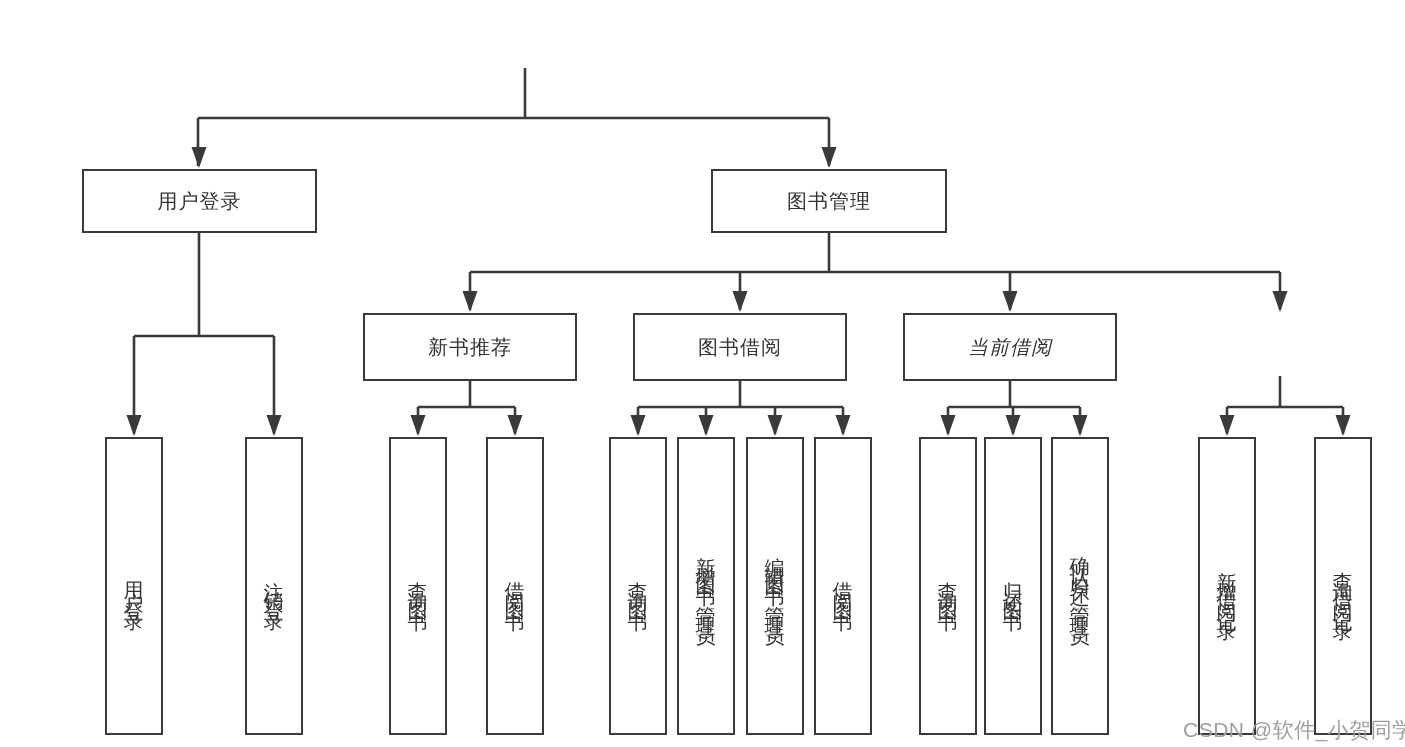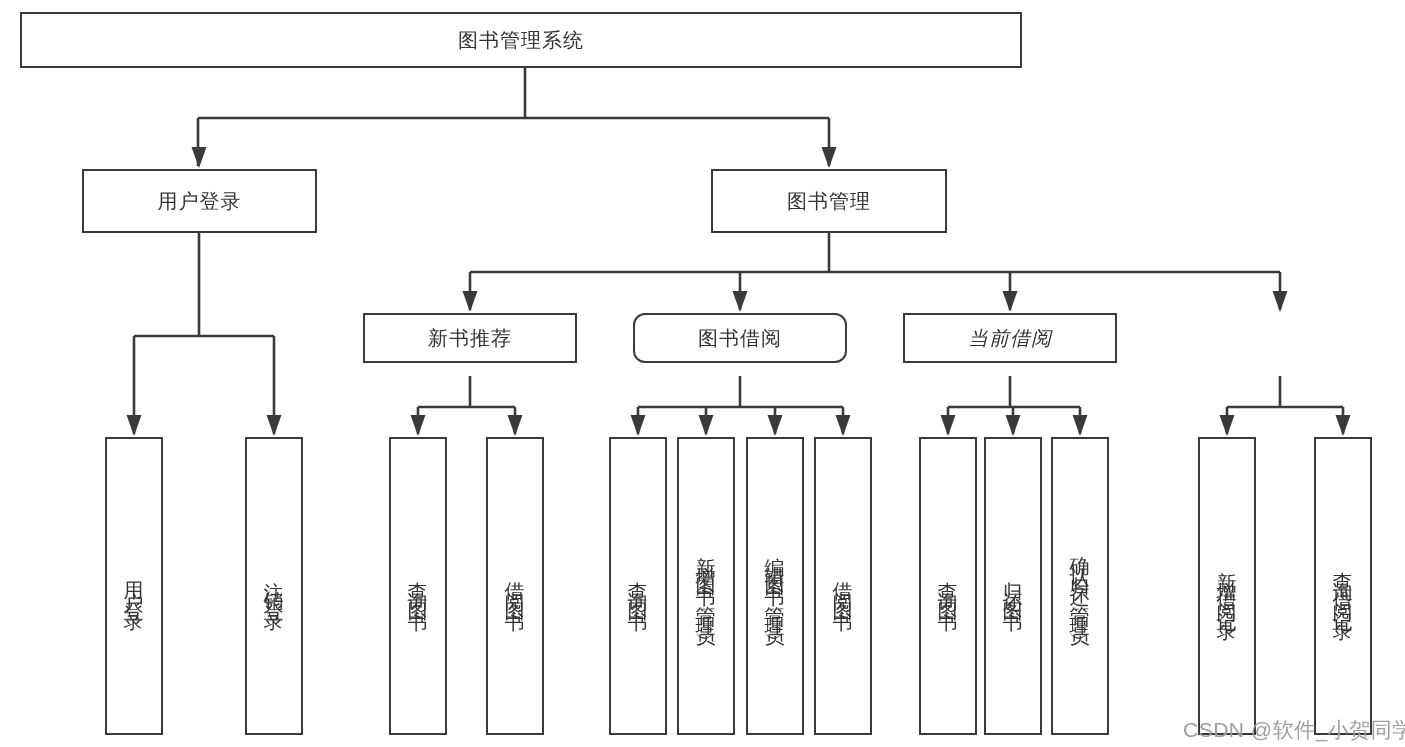--- a/index.html
+++ b/index.html
@@ -38,23 +38,23 @@
   }
   .leaf {
     writing-mode: vertical-rl;
     text-orientation: mixed;
     letter-spacing: 10px;
     white-space: normal;
   }
   .root-box   { left: 20px;  top: 12px;  width: 1002px; height: 56px; }
   .l2a        { left: 82px;  top: 169px; width: 235px;  height: 64px; }
   .l2b        { left: 711px; top: 169px; width: 236px;  height: 64px; }
-  .l3         { top: 313px;  height: 50px; width: 214px; }
+  .l3         { top: 313px;  height: 68px; width: 214px; }
   .l3-1 { left: 363px; }
-  .l3-2 { left: 633px; border-radius: 12px; }
+  .l3-2 { left: 633px; }
   .l3-3 { left: 903px; font-style: italic; }
   .l3-4 { left: 1173px; }
   .leaf       { top: 437px;  height: 298px; width: 58px; }
   .lf-1  { left: 105px; }
   .lf-2  { left: 245px; }
   .lf-3  { left: 389px; }
   .lf-4  { left: 486px; }
   .lf-5  { left: 609px; }
   .lf-6  { left: 677px; }
   .lf-7  { left: 746px; }
@@ -138,21 +138,20 @@
       <path d="M775,436 L767.5,415 L782.5,415 Z"></path>
       <path d="M843,436 L835.5,415 L850.5,415 Z"></path>
       <path d="M948,436 L940.5,415 L955.5,415 Z"></path>
       <path d="M1013,436 L1005.5,415 L1020.5,415 Z"></path>
       <path d="M1080,436 L1072.5,415 L1087.5,415 Z"></path>
       <path d="M1227,436 L1219.5,415 L1234.5,415 Z"></path>
       <path d="M1343,436 L1335.5,415 L1350.5,415 Z"></path>
     </g>
   </svg>
 
-  <div class="node root-box">图书管理系统</div>
 
   <div class="node l2a">用户登录</div>
   <div class="node l2b">图书管理</div>
 
   <div class="node l3 l3-1">新书推荐</div>
   <div class="node l3 l3-2">图书借阅</div>
   <div class="node l3 l3-3">当前借阅</div>
 
   <div class="node leaf lf-1">用户登录</div>
   <div class="node leaf lf-2">注销登录</div>

